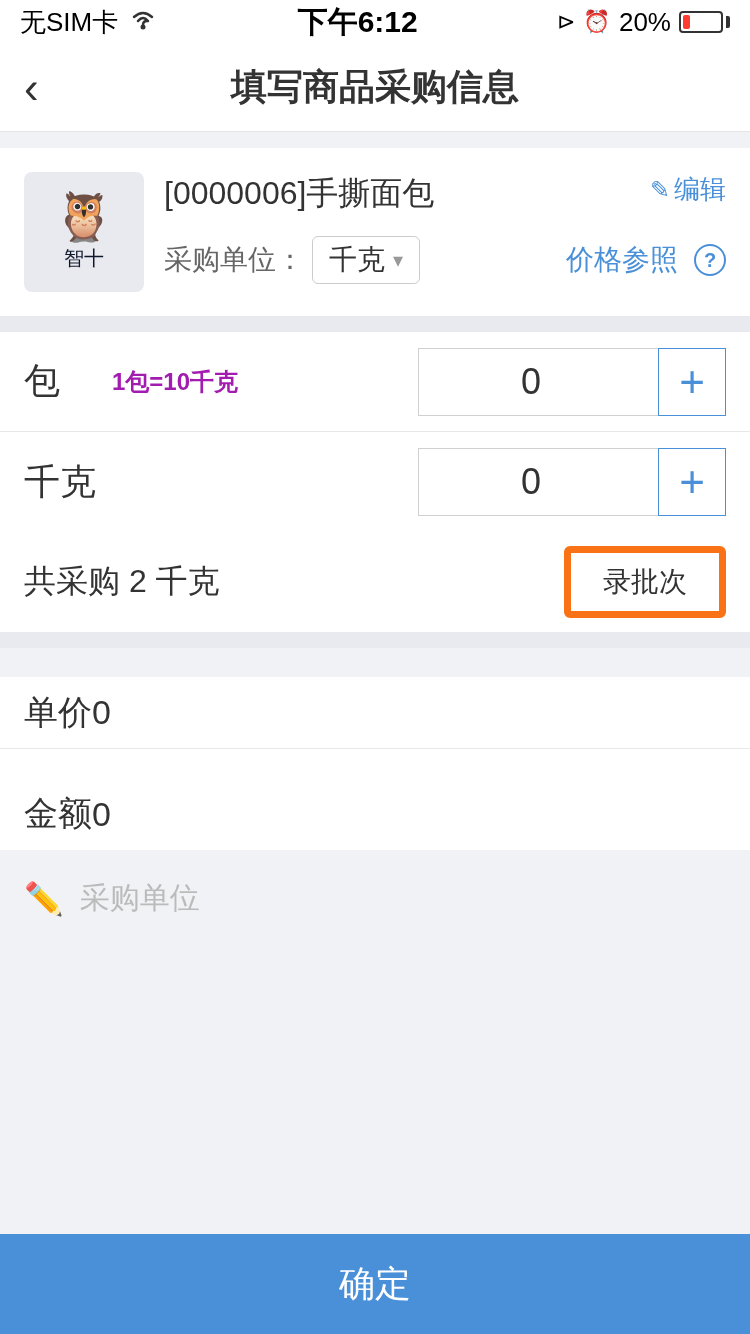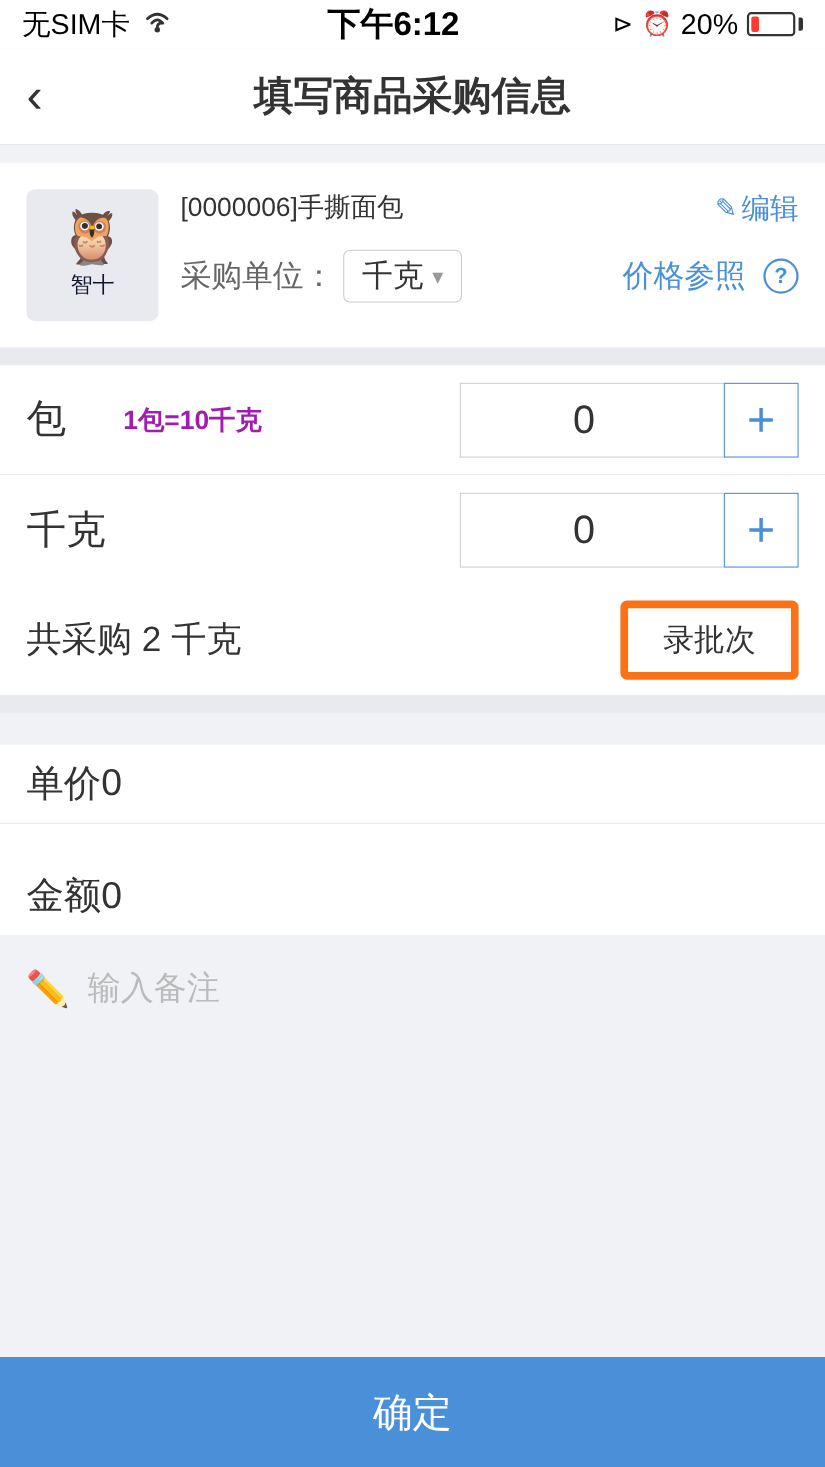--- a/index.html
+++ b/index.html
@@ -134,21 +134,21 @@
     }
     .product-info {
       flex: 1;
     }
     .product-header {
       display: flex;
       justify-content: space-between;
       align-items: flex-start;
     }
     .product-name {
-      font-size: 24px;
+      font-size: 32px;
       color: #333;
       font-weight: 500;
       flex: 1;
     }
     .edit-btn {
       font-size: 26px;
       color: #4a90d9;
       display: flex;
       align-items: center;
       gap: 4px;
@@ -462,18 +462,18 @@
     <span class="price-row-value">0</span>
   </div>
   <div class="price-row">
     <span class="price-row-label">金额</span>
     <span class="price-row-value">0</span>
   </div>
 </div>
 
 <div class="note-section">
   <span class="note-icon">✏️</span>
-  <span class="note-placeholder">输入备注</span>
+  <span class="note-placeholder">采购单位</span>
 </div>
 
 <div class="bottom-spacer"></div>
 
 <button class="confirm-btn">确定</button>
 
 </body></html>

